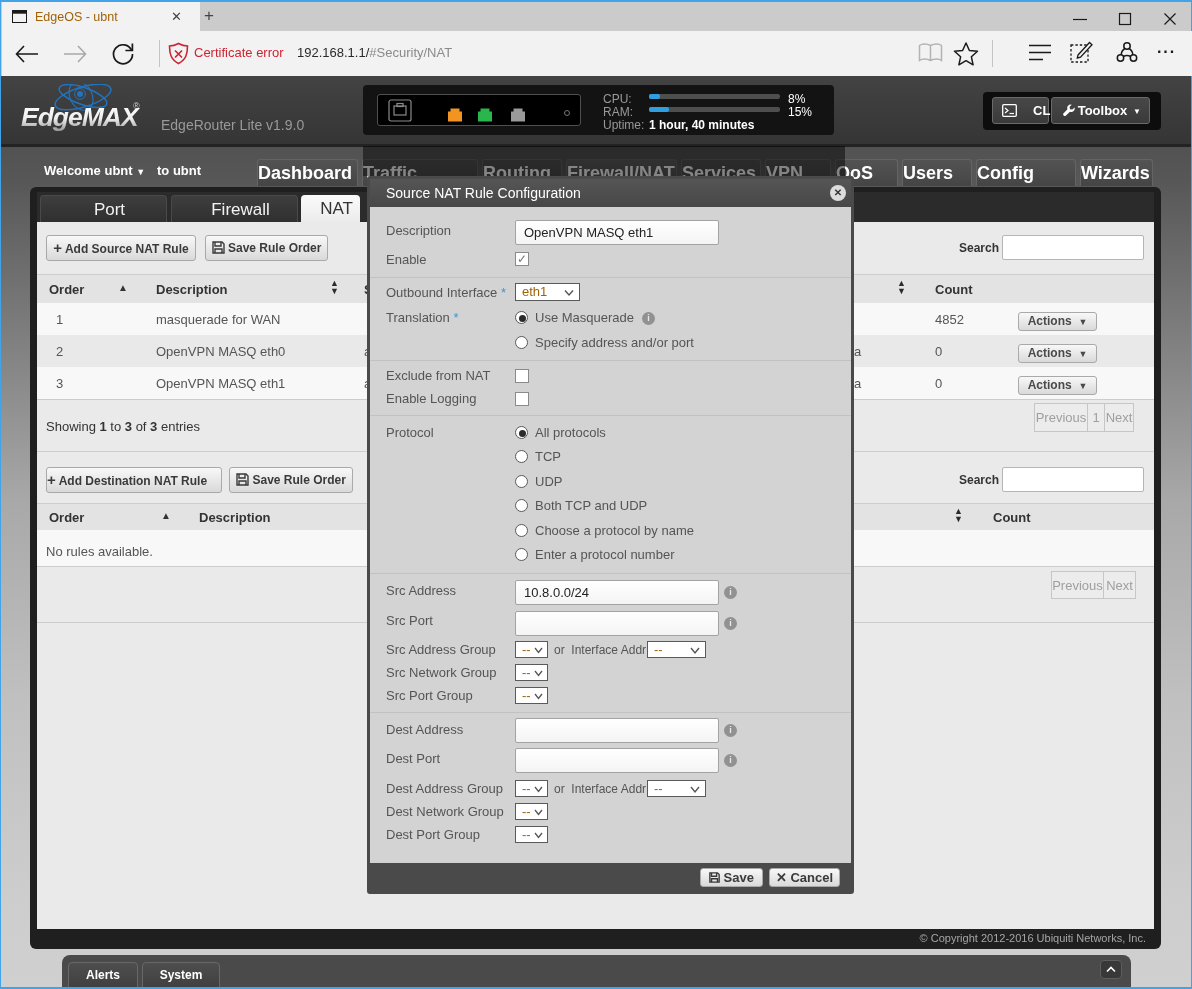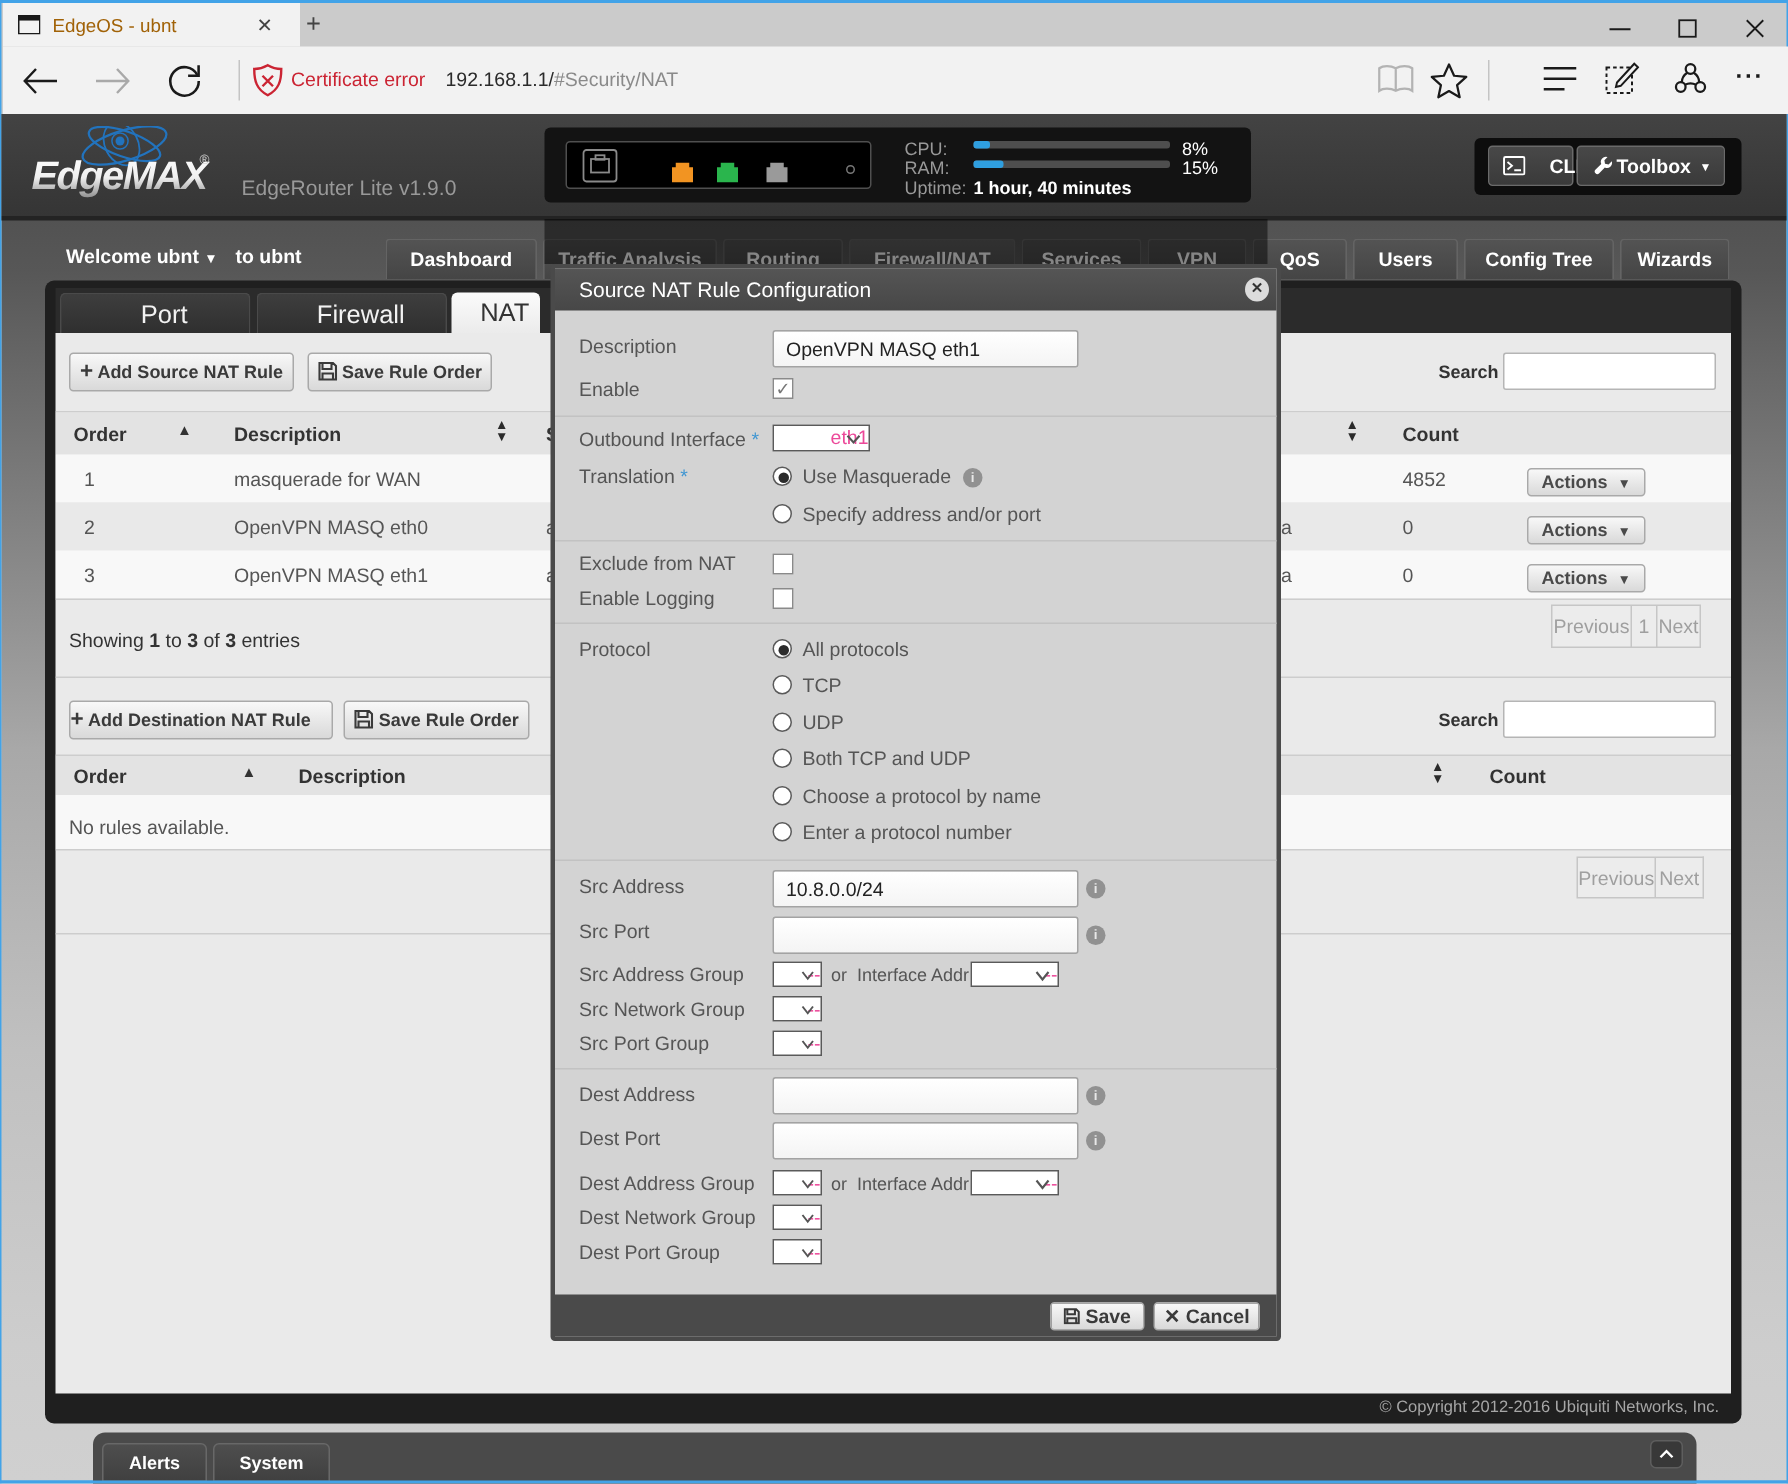--- a/index.html
+++ b/index.html
@@ -30,21 +30,21 @@
   .statlab { position:absolute; left:240px; color:#999; font-size:12px; }
   .statval { position:absolute; left:425px; color:#fff; font-size:12px; }
   .bartrack { position:absolute; left:286px; width:131px; height:5px; border-radius:2px; background:#4e4e4e; }
   .barfill { height:5px; border-radius:2px; background:#2f9fe0; }
   #clibox { position:absolute; left:982px; top:16px; width:178px; height:38px; background:#0d0d0d; border-radius:4px; }
   .hbtn { position:absolute; top:5px; height:27px; background:linear-gradient(#484848,#3a3a3a); border:1px solid #6a6a6a; border-radius:3px; color:#fff; font-size:13px; font-weight:bold; text-align:center; }
 
   
   #welcome { position:absolute; left:43px; top:87px; color:#fff; font-size:13px; font-weight:bold; }
   #welcome2 { position:absolute; left:156px; top:87px; color:#fff; font-size:13px; font-weight:bold; }
-  .navtab { position:absolute; top:83px; height:27px; background:linear-gradient(#535353,#454545); border:1px solid #646464; border-bottom:none; border-radius:3px 3px 0 0; color:#fff; font-size:13px; font-weight:bold; text-align:center; line-height:26px; }
+  .navtab { position:absolute; top:83px; height:27px; background:linear-gradient(#535353,#454545); border:1px solid #646464; border-bottom:none; border-radius:3px 3px 0 0; color:#fff; font-size:18px; font-weight:bold; line-height:26px; }
 
   
   #wrap { position:absolute; left:29px; top:111px; width:1131px; height:762px; background:#1f1f1f; border-radius:6px; }
   #tabbar { position:absolute; left:7px; top:5px; width:1117px; height:30px; background:#2b2b2b; }
   .stab { position:absolute; top:3px; height:27px; border-radius:4px 4px 0 0; font-size:17px; font-weight:normal; text-align:center; line-height:27px;padding-left:12px; }
   .stab.dark { background:linear-gradient(#3e3e3e,#2f2f2f); border:1px solid #4a4a4a; border-bottom:none; color:#f2f2f2; }
   .stab.lite { background:linear-gradient(#fbfbfb,#ebebeb); color:#333; }
   #content { position:absolute; left:7px; top:35px; width:1117px; height:707px; background:#eaeaea; overflow:hidden; }
   #copyright { position:absolute; right:15px; top:745px; color:#a6a6a6; font-size:11px; }
 
@@ -68,21 +68,21 @@
 
   
   #modal { position:absolute; left:366px; top:100px; width:487px; height:718px; background:#d3d3d3; border:3px solid #4a4a4a; border-radius:3px; }
   #mhead { position:absolute; left:0; top:0; width:481px; height:28px; background:linear-gradient(#555,#474747); }
   #mtitle { position:absolute; left:16px; top:6px; color:#fff; font-size:14px; }
   #mclose { position:absolute; left:460px; top:6px; width:16px; height:16px; border-radius:8px; background:#dcdcdc; color:#333; font-size:10px; font-weight:bold; text-align:center; line-height:16px; }
   #mfoot { position:absolute; left:0; top:684px; width:481px; height:28px; background:#4a4a4a; }
   .mlabel { position:absolute; left:16px; color:#555; font-size:13px; }
   .req { color:#3f96d2; }
   .minput { position:absolute; left:145px; width:204px; height:25px; background:linear-gradient(#fff,#f4f4f4); border:1px solid #a3a3a3; border-radius:2px; font-size:13px; color:#222; padding-left:8px; line-height:23px; }
-  .msel { position:absolute; background:#fff; border:1px solid #5a5a5a; font-size:13px; color:#ec4899; line-height:16px; padding-left:6px;text-align:right; }
+  .msel { position:absolute; background:#fff; border:1px solid #5a5a5a; font-size:13px; color:#a16207; line-height:16px; padding-left:6px; }
   .chk { position:absolute; left:145px; width:14px; height:14px; background:#fff; border:1px solid #8a8a8a; color:#777; font-size:12px; line-height:13px; text-align:center; }
   .radio { position:absolute; left:145px; width:13px; height:13px; background:#fff; border:1px solid #5a5a5a; border-radius:50%; }
   .radio.sel::after { content:""; position:absolute; left:3px; top:3px; width:7px; height:7px; border-radius:50%; background:#2b2b2b; }
   .rlabel { position:absolute; left:165px; color:#555; font-size:13px; }
   .info { position:absolute; width:13px; height:13px; border-radius:50%; background:#919191; color:#e8e8e8; font-size:9px; font-weight:bold; text-align:center; line-height:13px; }
   .mdiv { position:absolute; left:0px; width:481px; height:1px; background:#c2c2c2; }
 </style>
 </head>
 <body>
 

